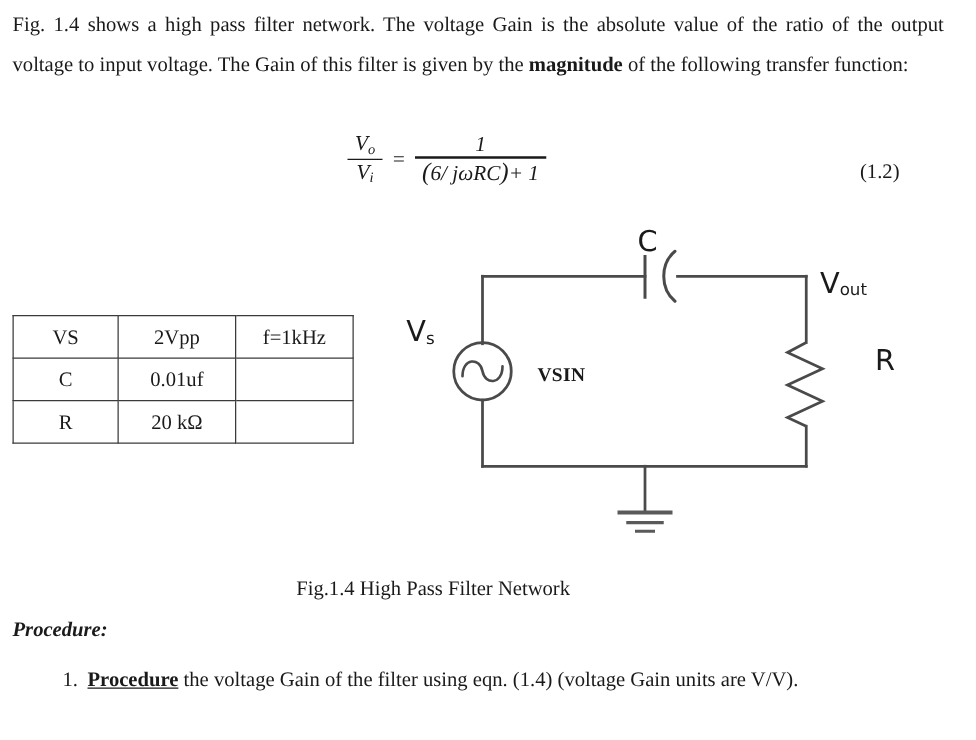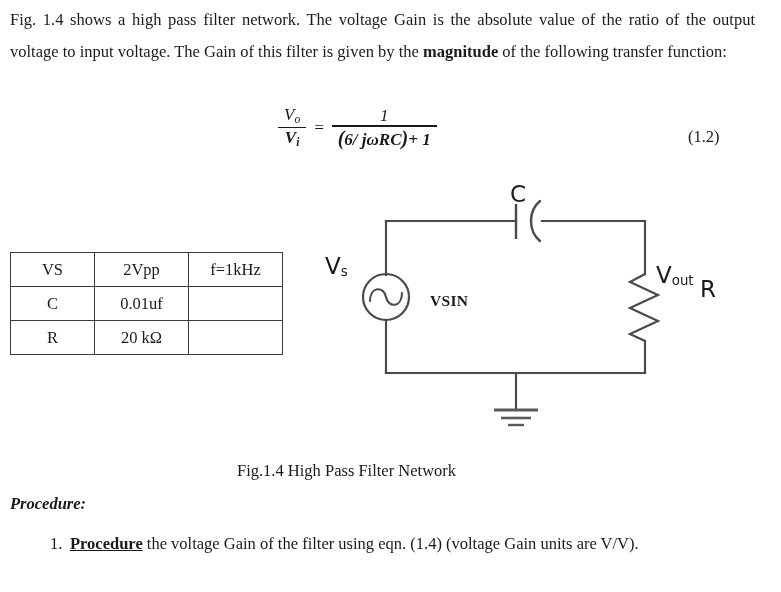--- a/index.html
+++ b/index.html
@@ -61,21 +61,20 @@
   }
   .frac .bar {
     height: 1.4px;
     background: #1a1a1a;
     width: 100%;
     align-self: stretch;
   }
   .frac .den {
     padding: 1px 6px 0 6px;
     white-space: nowrap;
-    font-weight: bold;
   }
   .eq-sign {
     padding: 0 7px;
     font-style: italic;
   }
   sub.sm {
     font-size: 0.68em;
     font-style: italic;
     vertical-align: -0.25em;
   }
@@ -117,21 +116,21 @@
     height: 272px;
   }
   #circuit-diagram svg { display: block; }
 
   .lbl {
     position: absolute;
     font-family: "DejaVu Sans", "Liberation Sans", sans-serif;
     color: #1a1a1a;
   }
   #label-C   { left: 510px; top: 181px; font-size: 23px; }
-  #label-Vout{ left: 656px; top: 214px; font-size: 23px; margin-top: 48px; }
+  #label-Vout{ left: 656px; top: 214px; font-size: 23px; }
   #label-Vs  { left: 325px; top: 253px; font-size: 23px; }
   #label-R   { left: 700px; top: 276px; font-size: 23px; }
   #label-VSIN{
     left: 430px; top: 292px; font-size: 15.5px;
     font-family: "Liberation Serif", "DejaVu Serif", serif;
     font-weight: bold; letter-spacing: 0.3px;
   }
   .lbl sub {
     font-size: 0.58em;
     vertical-align: -0.18em;

